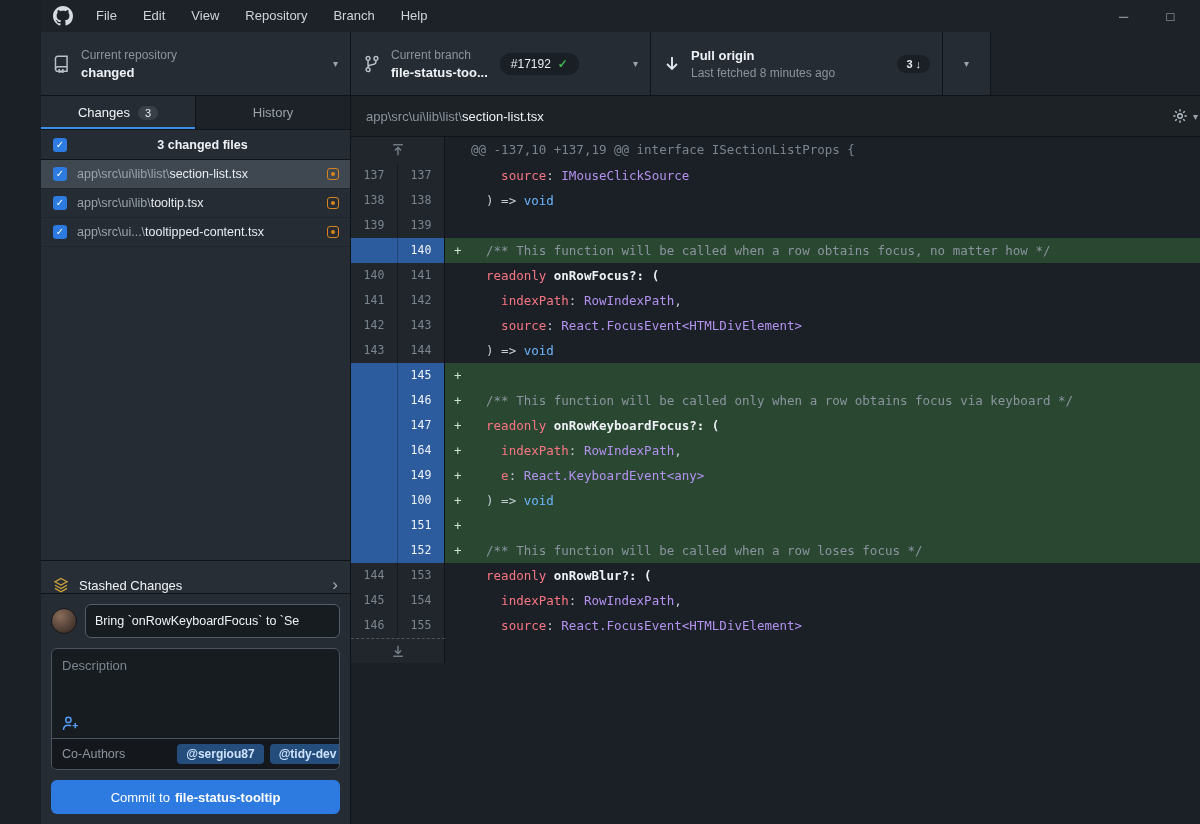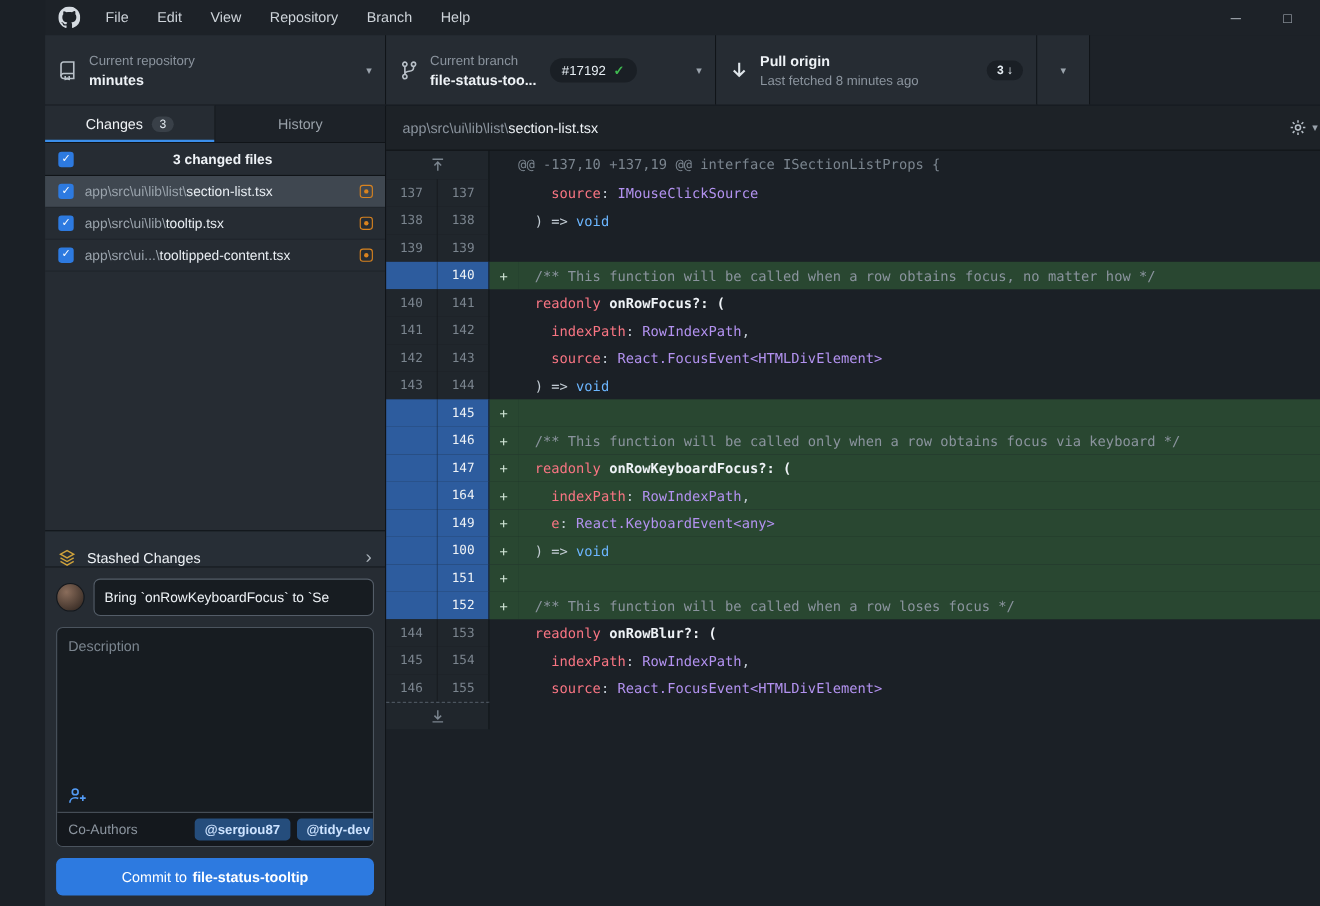--- a/index.html
+++ b/index.html
@@ -67,21 +67,21 @@
   
   .stashed { flex:0 0 34px; display:flex; align-items:flex-end; gap:10px; padding:0 12px; background:#272e36; border-top:1px solid #101418; border-bottom:1px solid #101418; font-size:13px; color:#eef2f6; }
   .stash-icon { width:16px; height:16px; }
   .chevron { margin-left:auto; color:#a8b0b8; font-size:17px; line-height:1; }
 
   
   .commit-form { padding:10px; display:flex; flex-direction:column; gap:10px; background:#262c33; }
   .summary-row { display:flex; align-items:center; gap:8px; }
   .avatar { width:26px; height:26px; border-radius:50%; flex:0 0 26px; background:radial-gradient(circle at 35% 30%, #8a6d5b, #41332b 75%); border:1px solid #14181d; }
   .summary-input { flex:1; min-width:0; height:34px; background:#171c21; border:1px solid #545d68; border-radius:6px; color:#eef2f6; font-size:12.5px; padding:0 9px; font-family:inherit; outline:none; }
-  .desc-box { border:1px solid #4b545e; border-radius:6px; background:#171c21; display:flex; flex-direction:column; height:200px; overflow:hidden; }
+  .desc-box { border:1px solid #4b545e; border-radius:6px; background:#171c21; display:flex; flex-direction:column; height:122px; overflow:hidden; }
   .desc-textarea { flex:1; background:transparent; border:none; resize:none; color:#eef2f6; font-size:13px; padding:9px 10px; font-family:inherit; outline:none; }
   .desc-textarea::placeholder { color:#7b858f; }
   .person-row { padding:2px 10px 6px; }
   .person-row svg { display:block; }
   .coauthor-row { border-top:1px solid #4b545e; background:#14181d; display:flex; align-items:center; gap:6px; padding:5px 10px; min-height:31px; }
   .coauthor-label { color:#8b949e; font-size:12.5px; margin-right:2px; white-space:nowrap;text-align:center; }
   .coauthor-list { display:flex; gap:6px;padding-left:44px; }
   .coauthor-pill { background:var(--coauthor-pill-bg,#254d7c); color:var(--coauthor-pill-text,#cde3ff); border-radius:4px; padding:3px 9px; font-size:12px; font-weight:bold; white-space:nowrap; }
   .commit-btn { height:34px; flex:0 0 34px; background:var(--commit-button-blue,#2d7ae0); border:none; border-radius:6px; color:#fff; font-size:13px; display:flex; align-items:center; justify-content:center; gap:5px; font-family:inherit; cursor:default; }
   .commit-btn b { font-weight:bold; }
@@ -148,21 +148,21 @@
         <svg viewBox="0 0 16 16" width="18" height="18">
             <g fill="none" stroke="#b9c1c9" stroke-width="1.3">
               <path d="M4.2 1.2h8.3v13.3H4.2A2 2 0 0 1 2.2 12.5V3.2a2 2 0 0 1 2-2z"></path>
               <path d="M2.2 12.5a2 2 0 0 1 2-2h8.3"></path>
               <path d="M5.6 12.5v3l1.6-1.1 1.6 1.1v-3"></path>
             </g>
           </svg>
       </span>
       <div class="tb-text">
         <div class="tb-label">Current repository</div>
-        <div class="tb-value">minutes</div>
+        <div class="tb-value">changed</div>
       </div>
       <span class="tb-caret">▾</span>
     </div>
 
     <div class="tb-section tb-branch">
       <span class="tb-icon">
         <svg viewBox="0 0 16 16" width="18" height="18">
             <g fill="none" stroke="#b9c1c9" stroke-width="1.3">
               <circle cx="4.5" cy="3" r="1.7"></circle>
               <circle cx="4.5" cy="13" r="1.7"></circle>

